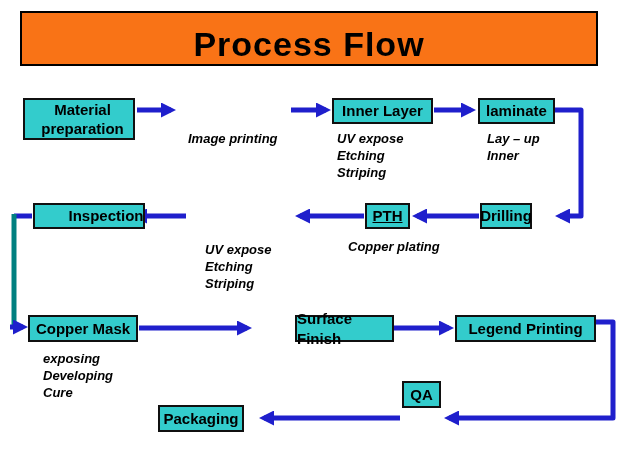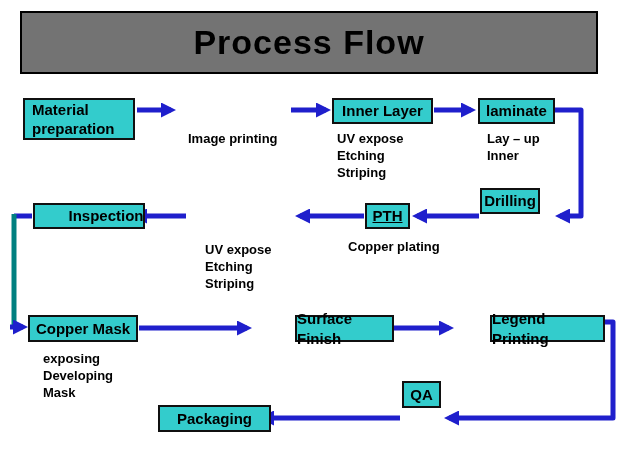--- a/index.html
+++ b/index.html
@@ -1,34 +1,34 @@
 <!DOCTYPE html>
 <html><head>
 <meta charset="utf-8">
 <style>
   html,body{margin:0;padding:0;background:#ffffff;}
   #stage{
     position:relative;width:626px;height:454px;background:#ffffff;overflow:hidden;
     font-family:"Liberation Sans","DejaVu Sans",sans-serif;color:#000;
   }
   #title-banner{
-    position:absolute;left:20px;top:11px;width:578px;height:63px;
-    background:#737373;border:2px solid #000000;box-sizing:border-box;
-    display:flex;align-items:center;justify-content:center;
+    position:absolute;left:20px;top:11px;width:578px;height:55px;
+    background:#f97316;border:2px solid #000000;box-sizing:border-box;
+    display:flex;align-items:flex-end;justify-content:center;
   }
   #title-banner .title-text{font-size:34px;font-weight:bold;letter-spacing:1px;}
   .node{
     position:absolute;background:#33cccc;border:2px solid #101010;box-sizing:border-box;
     display:flex;align-items:center;justify-content:center;
     font-size:15px;font-weight:bold;line-height:1.3;text-align:left;
   }
-  .node.wrap2{justify-content:flex-start;padding-left:7px;}
+  .node.wrap2{justify-content:flex-start;padding-left:7px;text-align:center;}
   .note{
     position:absolute;font-size:13px;font-weight:bold;line-height:17px;
-    white-space:pre-line;text-align:left;
+    white-space:pre-line;text-align:left;font-style:italic;
   }
   svg.connectors{position:absolute;left:0;top:0;width:626px;height:454px;pointer-events:none;}
   svg .flow{stroke:#1f1fcc;stroke-width:5;fill:none;stroke-linejoin:round;}
   svg .teal{stroke:#008080;stroke-width:5;fill:none;}
 </style>
 </head>
 <body>
 
 <div id="stage">
 
@@ -71,31 +71,31 @@
 
   <div class="note" style="left:188px;top:130px;">Image printing</div>
   <div class="note" style="left:337px;top:130px;">UV expose
 Etching
 Striping</div>
   <div class="note" style="left:487px;top:130px;">Lay – up
 Inner</div>
 
   <div class="node" style="left:33px;top:203px;width:112px;height:26px;padding-left:34px;">Inspection</div>
   <div class="node" style="left:365px;top:203px;width:45px;height:26px;text-decoration:underline;">PTH</div>
-  <div class="node" style="left:480px;top:188px;width:60px;height:26px;">Drilling</div>
+  <div class="node" style="left:480px;top:203px;width:52px;height:26px;">Drilling</div>
 
   <div class="note" style="left:205px;top:241px;">UV expose
 Etching
 Striping</div>
   <div class="note" style="left:348px;top:238px;">Copper plating</div>
 
   <div class="node" style="left:28px;top:315px;width:110px;height:27px;">Copper Mask</div>
   <div class="node" style="left:253px;top:315px;width:99px;height:27px;margin-left:42px;">Surface Finish</div>
-  <div class="node" style="left:455px;top:315px;width:115px;height:27px;margin-left:35px;">Legend Printing</div>
+  <div class="node" style="left:455px;top:315px;width:141px;height:27px;">Legend Printing</div>
 
   <div class="note" style="left:43px;top:350px;">exposing
 Developing
-Mask</div>
+Cure</div>
 
-  <div class="node" style="left:158px;top:405px;width:113px;height:27px;text-align:right;">Packaging</div>
+  <div class="node" style="left:158px;top:405px;width:86px;height:27px;text-align:right;">Packaging</div>
   <div class="node" style="left:402px;top:381px;width:39px;height:27px;">QA</div>
 
 </div>
 
 </body></html>

